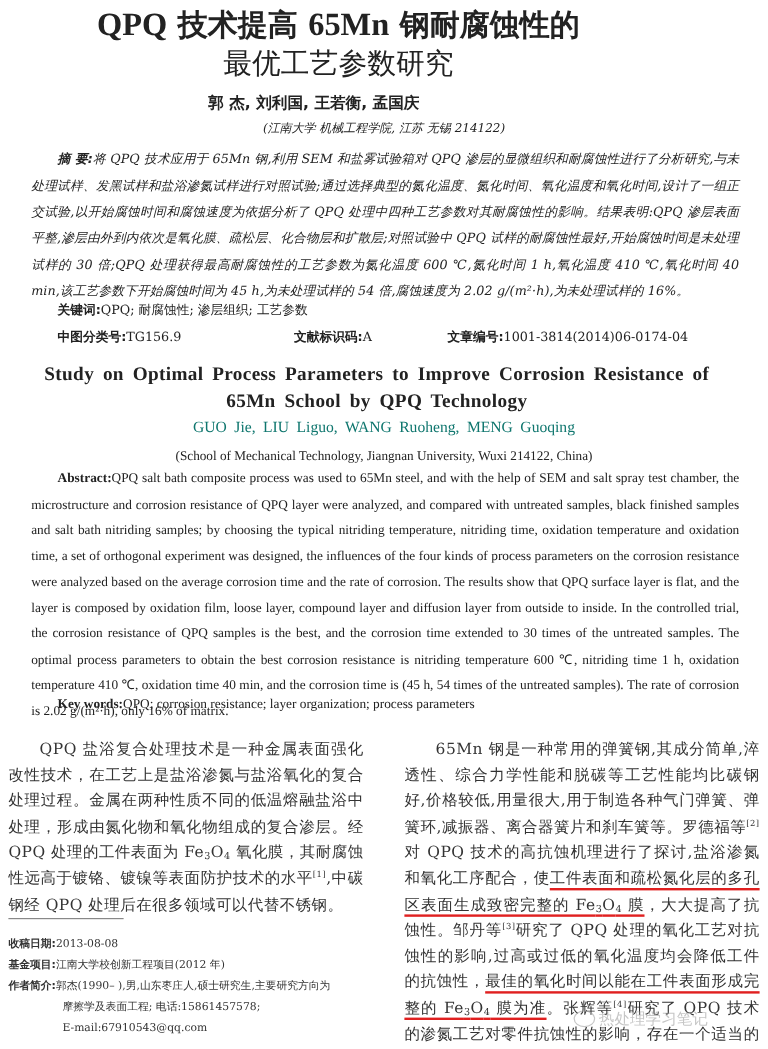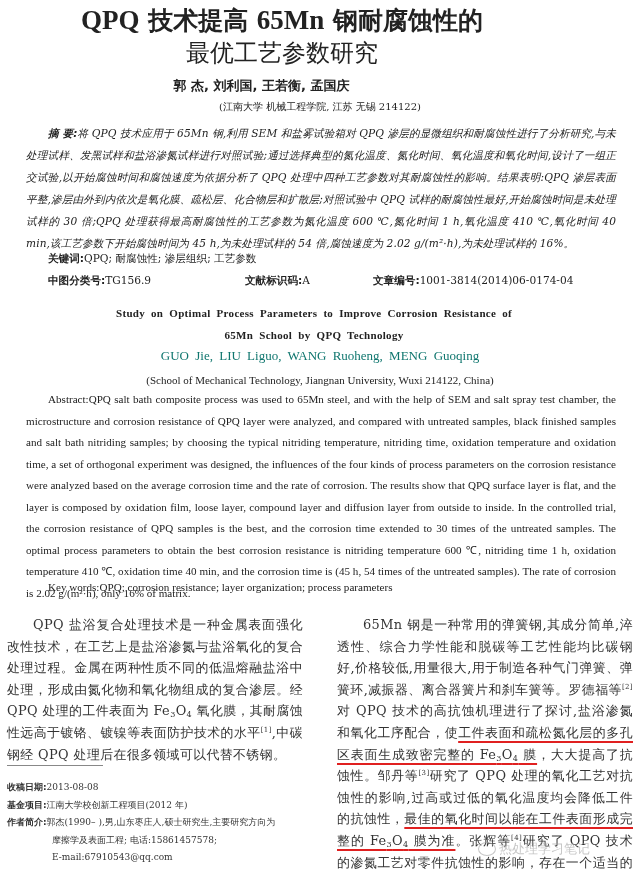--- a/index.html
+++ b/index.html
@@ -14,54 +14,54 @@
   #title-line1 { top: 4px; font-size: 25px; line-height: 32px; }
   #title-line1 .latin { font-family: "Liberation Serif", serif; font-size: 27px; font-weight: bold; }
   #title-line2 { top: 37px; font-size: 24px; line-height: 32px; font-weight: normal; }
 
   #authors-cn {
     position: absolute; top: 77px; left: 0; width: 523px; text-align: center;
     font-family: "DejaVu Sans", "Liberation Sans", sans-serif; font-size: 13px; font-weight: bold; color: #222;
   }
   #affil-cn {
     position: absolute; top: 100px; left: 0; width: 640px; text-align: center;
-    font-family: "DejaVu Serif", serif; font-size: 10px; color: #222;
+    font-family: "DejaVu Serif", serif; font-size: 10px; color: #222; font-style: italic;
   }
 
   .abs-cn {
     position: absolute; left: 26px; width: 590px;
     font-family: "DejaVu Serif", serif; font-size: 10.6px; line-height: 22px; color: #222;
     text-align: justify; letter-spacing: 0.1px; font-style: italic;
   }
   #abstract-cn { top: 122px; text-indent: 22px; }
   .bold-label { font-family: "DejaVu Sans", sans-serif; font-weight: bold; }
 
   #keywords-cn { position: absolute; top: 252px; left: 48px; font-size: 10.6px; color: #222; }
   #classif-row { position: absolute; top: 274px; left: 48px; width: 560px; font-size: 10.6px; color: #222; }
   #classif-row span.cell { position: absolute; top: 0; white-space: nowrap; }
 
   #title-en {
     position: absolute; top: 302px; left: 0; width: 628px; text-align: center;
-    font-family: "Liberation Serif", serif; font-weight: bold; font-size: 11px; line-height: 22px; color: #222;
+    font-family: "Liberation Serif", serif; font-weight: bold; font-size: 16px; line-height: 22px; color: #222;
     letter-spacing: 0.3px; word-spacing: 3px;
   }
   #authors-en {
     position: absolute; top: 348px; left: 0; width: 640px; text-align: center;
     font-family: "Liberation Serif", serif; font-size: 13px; color: #0f766e; word-spacing: 3px;
   }
   #affil-en {
     position: absolute; top: 374px; left: 0; width: 640px; text-align: center;
     font-family: "Liberation Serif", serif; font-size: 11px; color: #222;
   }
   #abstract-en {
     position: absolute; top: 389px; left: 26px; width: 590px;
     font-family: "Liberation Serif", serif; font-size: 11.1px; line-height: 21.5px; color: #222;
     text-align: justify; text-indent: 22px;
   }
-  #abstract-en .bold-label, #keywords-en .bold-label { font-family: "Liberation Serif", serif; font-weight: normal; }
+  #abstract-en .bold-label, #keywords-en .bold-label { font-family: "Liberation Serif", serif; font-weight: bold; }
   #keywords-en {
     position: absolute; top: 581px; left: 48px; font-family: "Liberation Serif", serif; font-size: 11.1px; color: #222;
   }
 
   .col {
     position: absolute; top: 614px; width: 296px;
     font-family: "DejaVu Serif", serif; font-size: 12.9px; line-height: 21.6px; color: #333;
     text-align: justify; letter-spacing: 0.4px;
   }
   #col-left { left: 7px; }

